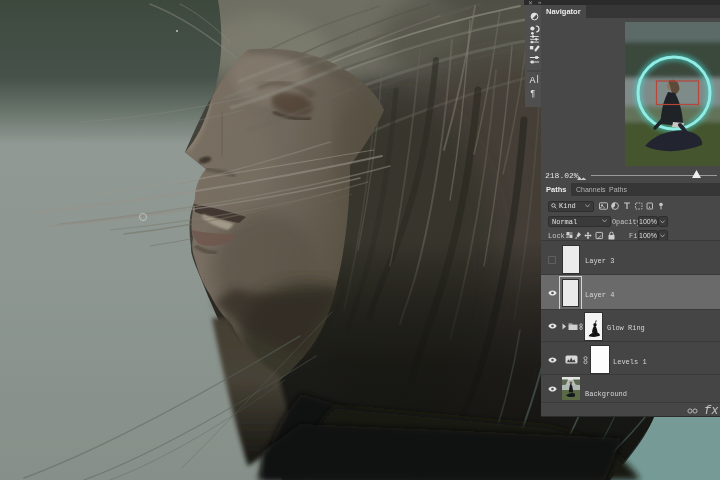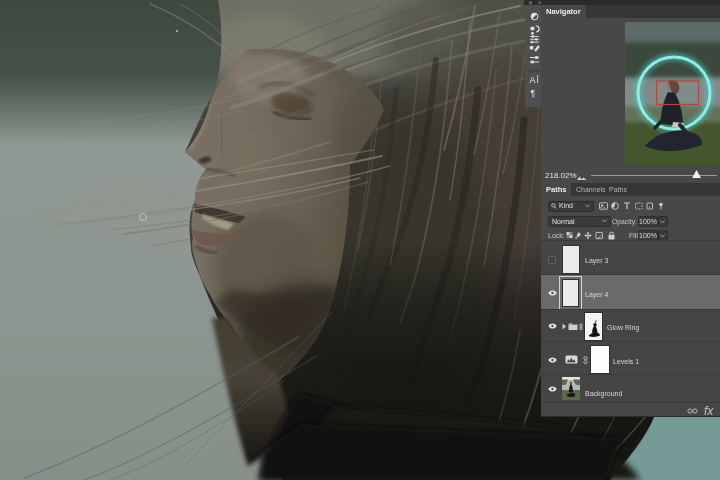--- a/index.html
+++ b/index.html
@@ -4,21 +4,21 @@
 html,body{margin:0;padding:0;width:720px;height:480px;overflow:hidden;background:#8d968f;font-family:"Liberation Sans",sans-serif;}
 #stage{position:absolute;left:0;top:0;width:720px;height:480px;}
 .abs{position:absolute;}
 #photo{left:0;top:0;}
 #topstrip{left:524px;top:0;width:196px;height:5px;background:#2b2b2b;color:#9a9a9a;font-size:6px;}
 #dock{left:525px;top:5px;width:19px;height:102px;background:#4f4f4f;}
 #panel{left:541px;top:5px;width:198px;height:412px;background:#484848;}
 .tabbar{position:absolute;left:0;width:179px;height:13px;background:#363636;}
 .tab{position:absolute;top:0;height:13px;background:#484848;color:#ececec;font-size:7.5px;font-weight:bold;line-height:13px;padding:0 5px;}
 .tabdim{position:absolute;top:0;height:13px;color:#b3b3b3;font-size:7px;line-height:13px;}
-.lbl{position:absolute;color:#d6d6d6;font-size:7px;line-height:10px;white-space:nowrap;}
+.lbl{position:absolute;color:#d6d6d6;font-size:7px;line-height:10px;white-space:nowrap;font-family:Liberation Mono, monospace;}
 .box{position:absolute;background:#3a3a3a;border:1px solid #2e2e2e;border-radius:2px;color:#dcdcdc;font-size:7px;}
 .sep{position:absolute;left:0;width:179px;height:1px;background:#3a3a3a;}
 .row{position:absolute;left:0;width:179px;background:#454545;}
 .thumbw{position:absolute;background:#ebebeb;border:1px solid #303030;}
 .eye{position:absolute;width:9px;height:6px;}
 </style></head>
 <body>
 <div id="stage">
 <svg id="photo" class="abs" width="720" height="480" viewBox="0 0 720 480">
   <defs>

